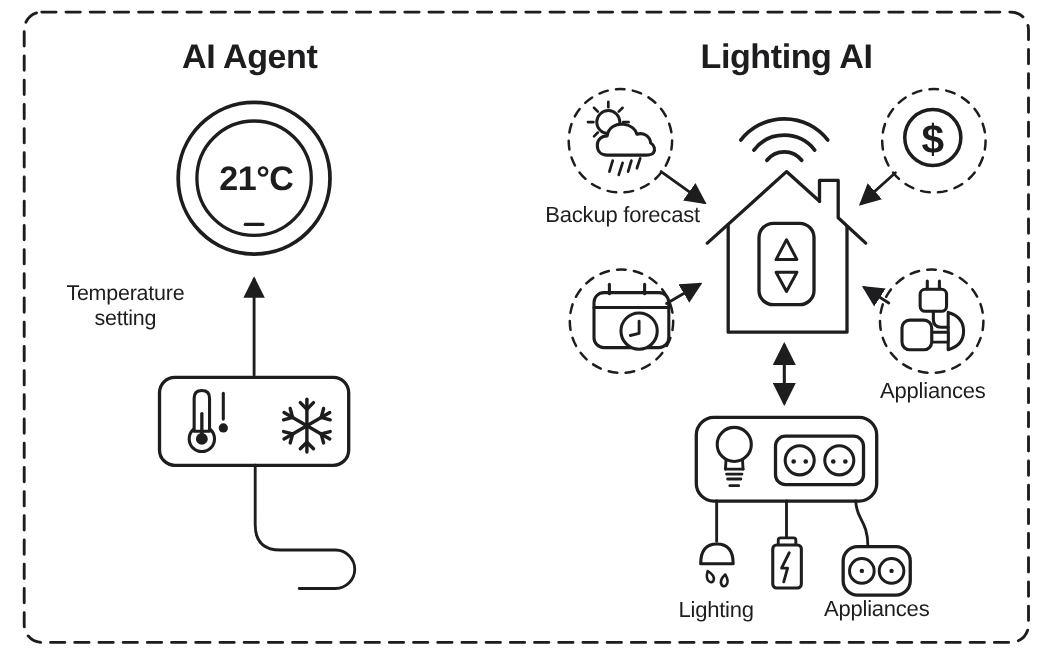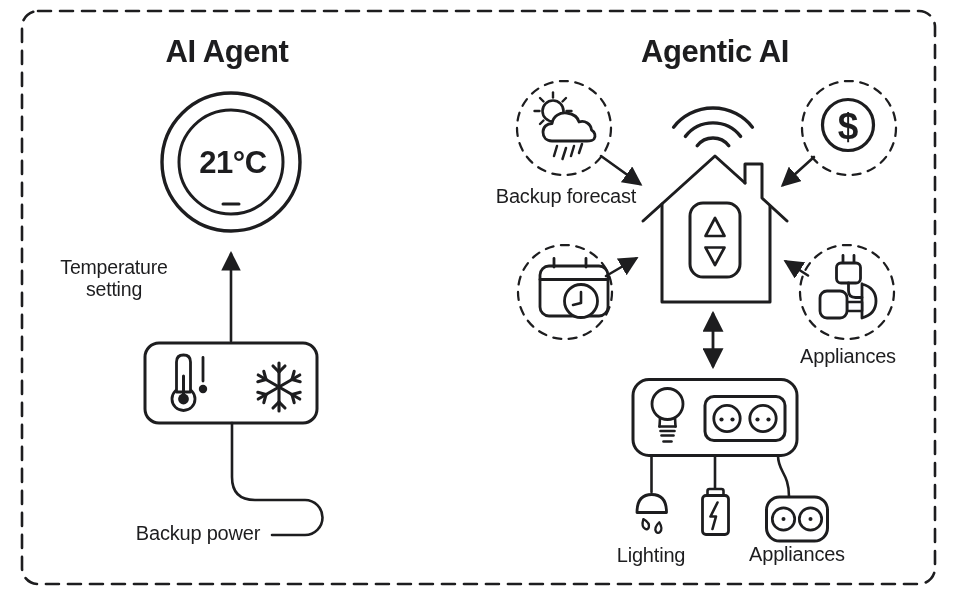--- a/index.html
+++ b/index.html
@@ -206,26 +206,25 @@
       <circle cx="783.5" cy="519" r="11.2" stroke-width="2.7"></circle>
       <circle cx="810.5" cy="519" r="11.2" stroke-width="2.7"></circle>
       <circle cx="783.5" cy="519" r="2" fill="#1d1d1f" stroke="none"></circle>
       <circle cx="810.5" cy="519" r="2" fill="#1d1d1f" stroke="none"></circle>
     </g>
 
   </g>
 </svg>
 
 <div class="ttl" style="left:227px;top:34px;">AI Agent</div>
-<div class="ttl" style="left:715px;top:34px;">Agentic AI</div>
+<div class="ttl" style="left:715px;top:34px;">Lighting AI</div>
 
 <div class="temp" style="left:233px;top:145px;">21°C</div>
 
 <div class="lbl wrap" style="left:114px;top:256px;">Temperature setting</div>
-<div class="lbl" style="left:198px;top:522px;">Backup power</div>
 
 <div class="lbl" style="left:566px;top:185px;">Backup forecast</div>
 <div class="lbl" style="left:848px;top:345px;">Appliances</div>
 
 <div class="lbl" style="left:651px;top:544px;">Lighting</div>
 <div class="lbl" style="left:797px;top:543px;">Appliances</div>
 
 </div>
 
 </body></html>

